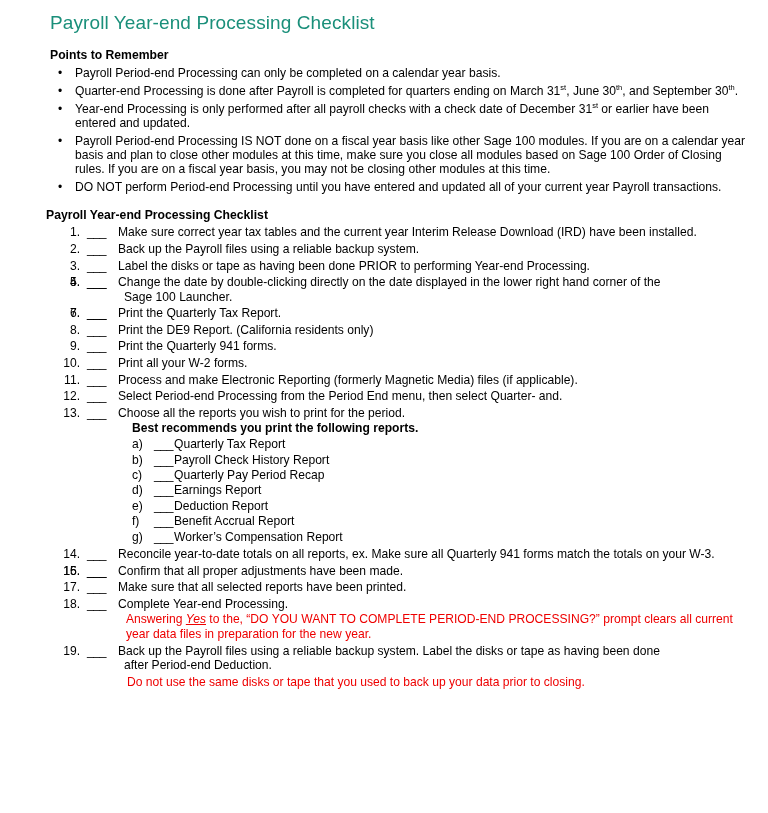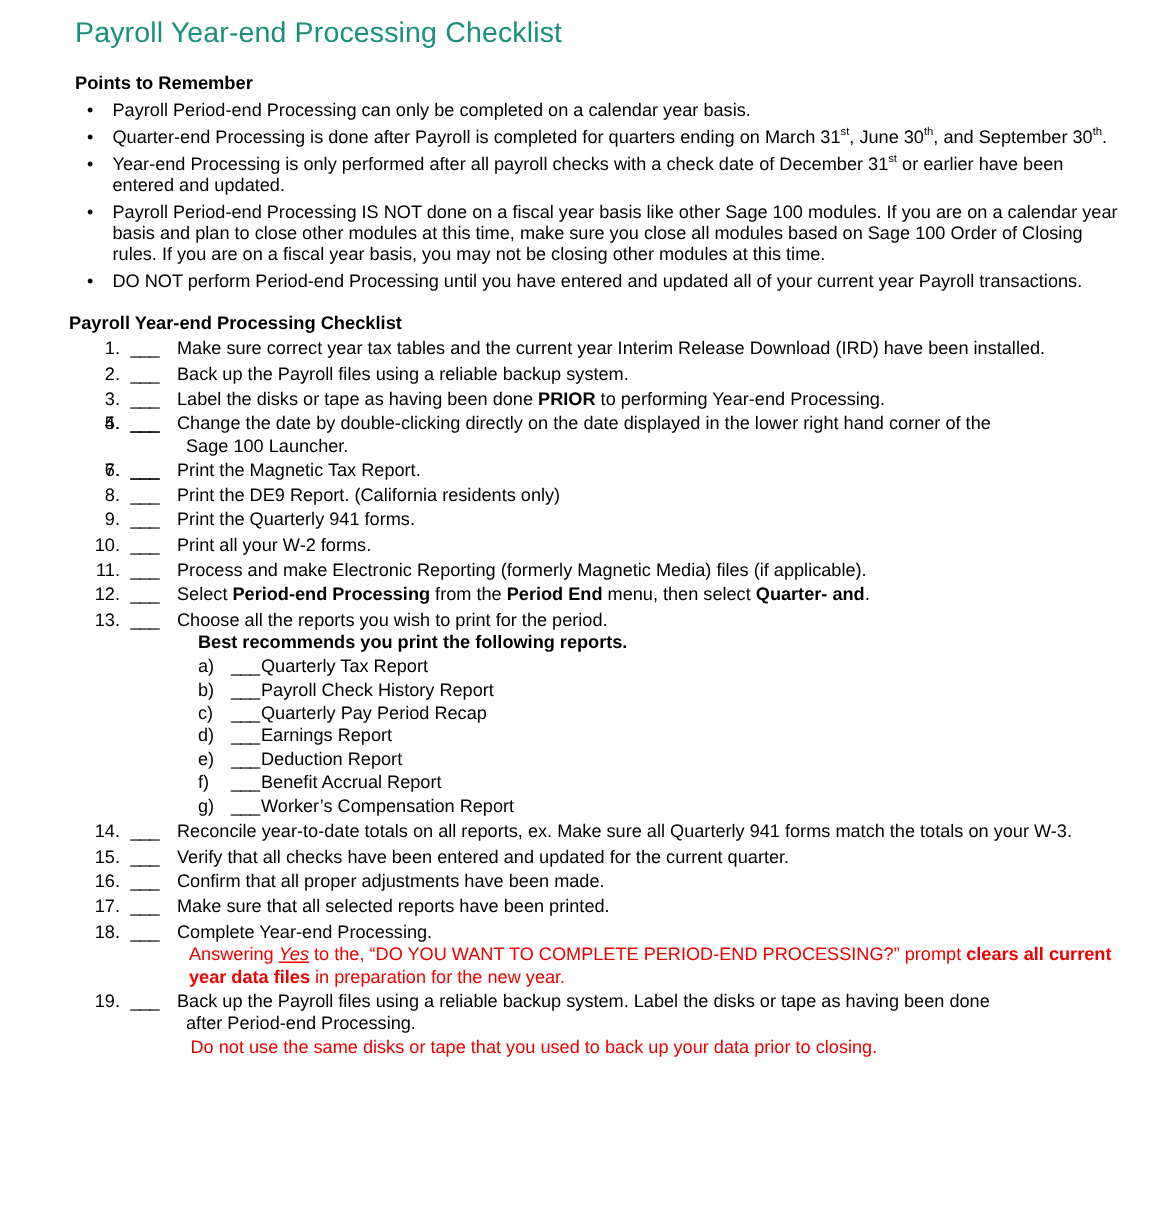--- a/index.html
+++ b/index.html
@@ -128,21 +128,21 @@
     color: #ee0000;
     font-size: 12.1px;
     line-height: 14.6px;
     padding-left: 8px;
     margin-top: 1px;
   }
   .note-red.deep {
     padding-left: 9px;
     margin-top: 2px;
   }
-  b { font-weight: bold; text-align: center; }
+  b { font-weight: normal; text-align: center; }
   i { font-style: italic; text-decoration: underline; }
   sup {
     font-size: 0.62em;
     vertical-align: super;
     line-height: 0;
   }
 </style>
 </head>
 <body>
 
@@ -162,36 +162,36 @@
 
   <div class="section-heading second">Payroll Year-end Processing Checklist</div>
 
   <ol class="numbered" id="numbered-list">
       <li><span class="num">1.</span><span class="blank">___</span><span>Make sure correct year tax tables and the current year Interim Release Download (IRD) have been installed.</span></li>
       <li><span class="num">2.</span><span class="blank">___</span><span>Back up the Payroll files using a reliable backup system.</span></li>
       <li><span class="num">3.</span><span class="blank">___</span><span>Label the disks or tape as having been done <b>PRIOR</b> to performing Year-end Processing.</span></li>
       <li><span class="num">4.</span><span class="blank">___</span></li>
       <li><span class="num">5.</span><span class="blank">___</span><span>Change the date by double-clicking directly on the date displayed in the lower right hand corner of the<span class="cont-line">Sage 100 Launcher.</span></span></li>
       <li><span class="num">6.</span><span class="blank">___</span></li>
-      <li><span class="num">7.</span><span class="blank">___</span><span>Print the Magnetic Tax Report.</span></li>
+      <li><span class="num">7.</span><span class="blank">___</span><span>Print the Quarterly Tax Report.</span></li>
       <li><span class="num">8.</span><span class="blank">___</span><span>Print the DE9 Report. (California residents only)</span></li>
       <li><span class="num">9.</span><span class="blank">___</span><span>Print the Quarterly 941 forms.</span></li>
       <li><span class="num">10.</span><span class="blank">___</span><span>Print all your W-2 forms.</span></li>
       <li><span class="num">11.</span><span class="blank">___</span><span>Process and make Electronic Reporting (formerly Magnetic Media) files (if applicable).</span></li>
       <li><span class="num">12.</span><span class="blank">___</span><span>Select <b>Period-end Processing</b> from the <b>Period End</b> menu, then select <b>Quarter- and</b>.</span></li>
       <li><span class="num">13.</span><span class="blank">___</span><span>Choose all the reports you wish to print for the period.</span><div class="sub-head">Best recommends you print the following reports.</div><ol class="sublist">
           <li><span class="sub-letter">a)</span><span class="sub-blank">___</span><span>Quarterly Tax Report</span></li>
           <li><span class="sub-letter">b)</span><span class="sub-blank">___</span><span>Payroll Check History Report</span></li>
           <li><span class="sub-letter">c)</span><span class="sub-blank">___</span><span>Quarterly Pay Period Recap</span></li>
           <li><span class="sub-letter">d)</span><span class="sub-blank">___</span><span>Earnings Report</span></li>
           <li><span class="sub-letter">e)</span><span class="sub-blank">___</span><span>Deduction Report</span></li>
           <li><span class="sub-letter">f)</span><span class="sub-blank">___</span><span>Benefit Accrual Report</span></li>
           <li><span class="sub-letter">g)</span><span class="sub-blank">___</span><span>Worker’s Compensation Report</span></li>
         </ol></li>
       <li><span class="num">14.</span><span class="blank">___</span><span>Reconcile year-to-date totals on all reports, ex. Make sure all Quarterly 941 forms match the totals on your W-3.</span></li>
-      <li><span class="num">15.</span><span class="blank">___</span><span>Verify that all checks have been entered and updated for the current quarter.</span></li>
+      <li><span class="num">15.</span><span class="blank">___</span></li>
       <li><span class="num">16.</span><span class="blank">___</span><span>Confirm that all proper adjustments have been made.</span></li>
       <li><span class="num">17.</span><span class="blank">___</span><span>Make sure that all selected reports have been printed.</span></li>
       <li><span class="num">18.</span><span class="blank">___</span><span>Complete Year-end Processing.</span><div class="note-red">Answering <i>Yes</i> to the, “DO YOU WANT TO COMPLETE PERIOD-END PROCESSING?” prompt <b>clears all current year data files</b> in preparation for the new year.</div></li>
-      <li><span class="num">19.</span><span class="blank">___</span><span>Back up the Payroll files using a reliable backup system.  Label the disks or tape as having been done<span class="cont-line">after Period-end Processing.</span></span><div class="note-red deep">Do not use the same disks or tape that you used to back up your data prior to closing.</div></li>
+      <li><span class="num">19.</span><span class="blank">___</span><span>Back up the Payroll files using a reliable backup system.  Label the disks or tape as having been done<span class="cont-line">after Period-end Deduction.</span></span><div class="note-red deep">Do not use the same disks or tape that you used to back up your data prior to closing.</div></li>
     </ol>
 
 </div>
 
 </body></html>

